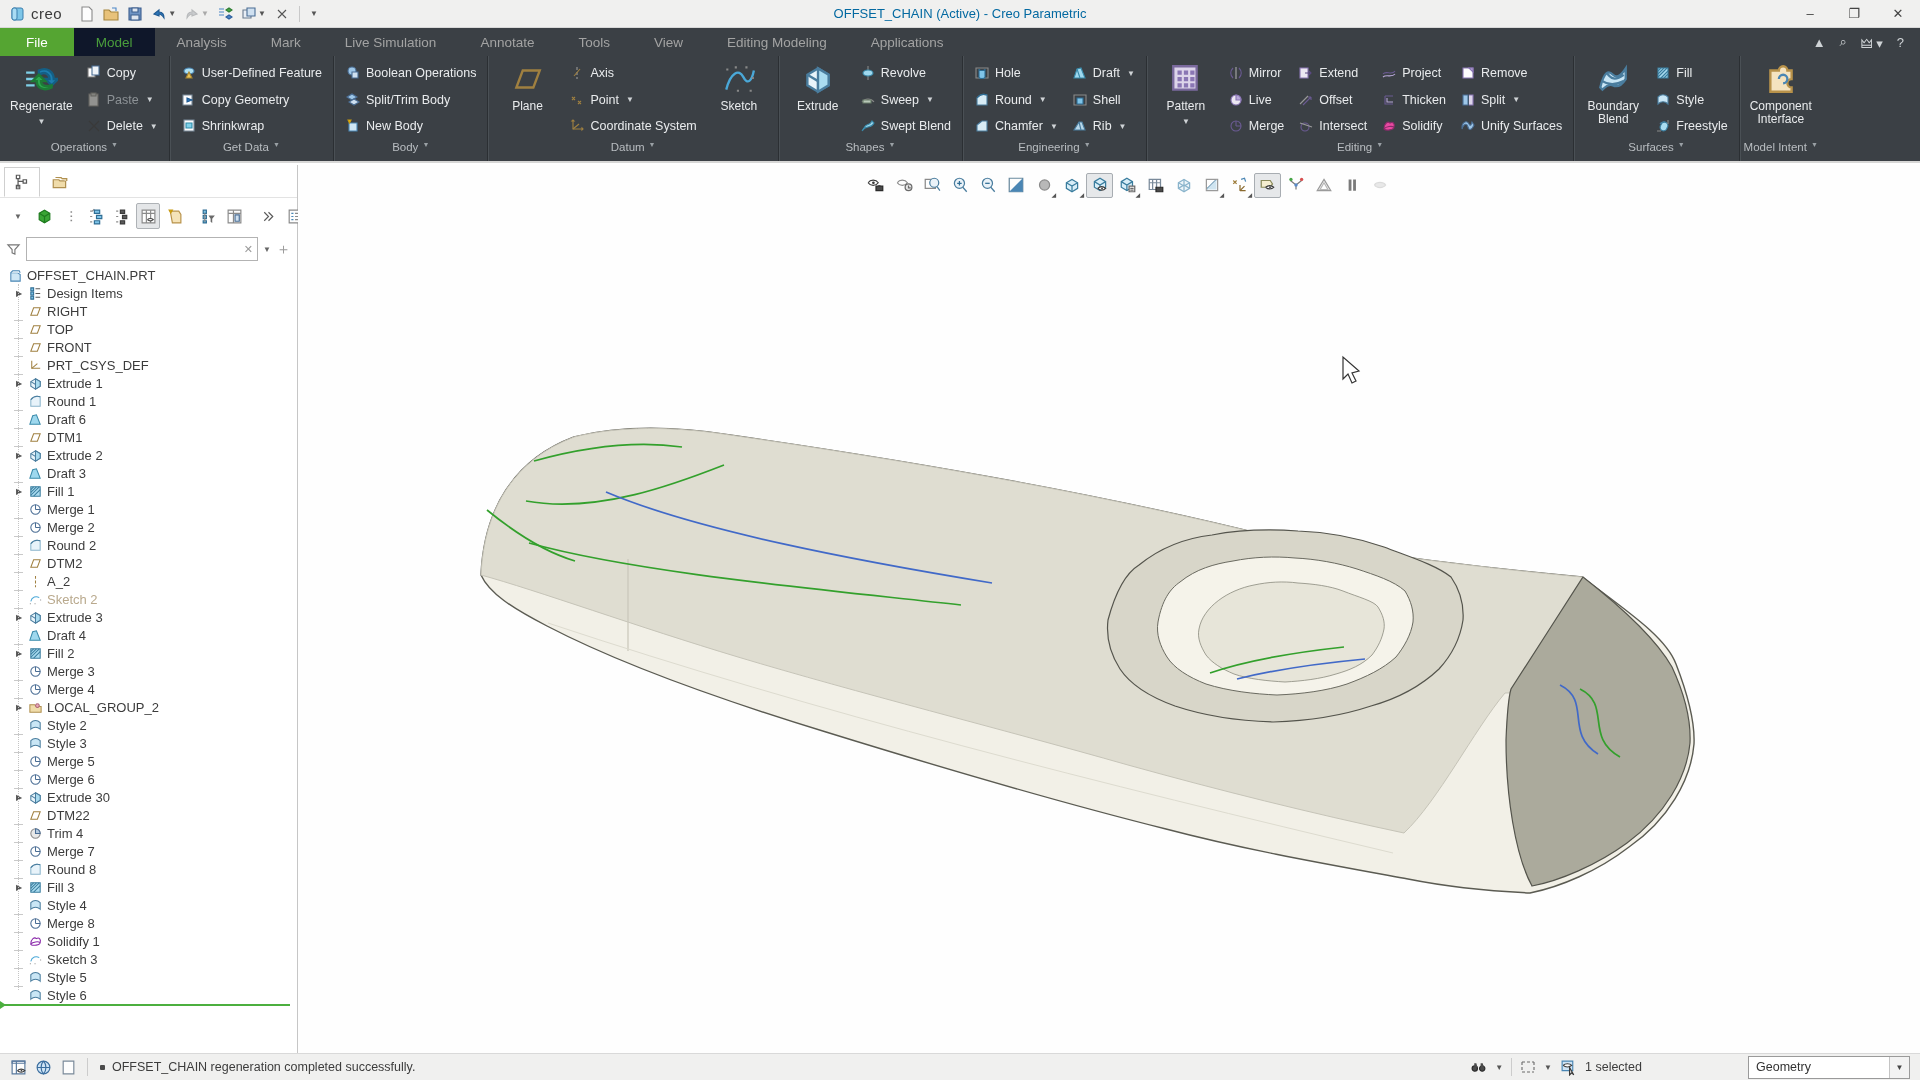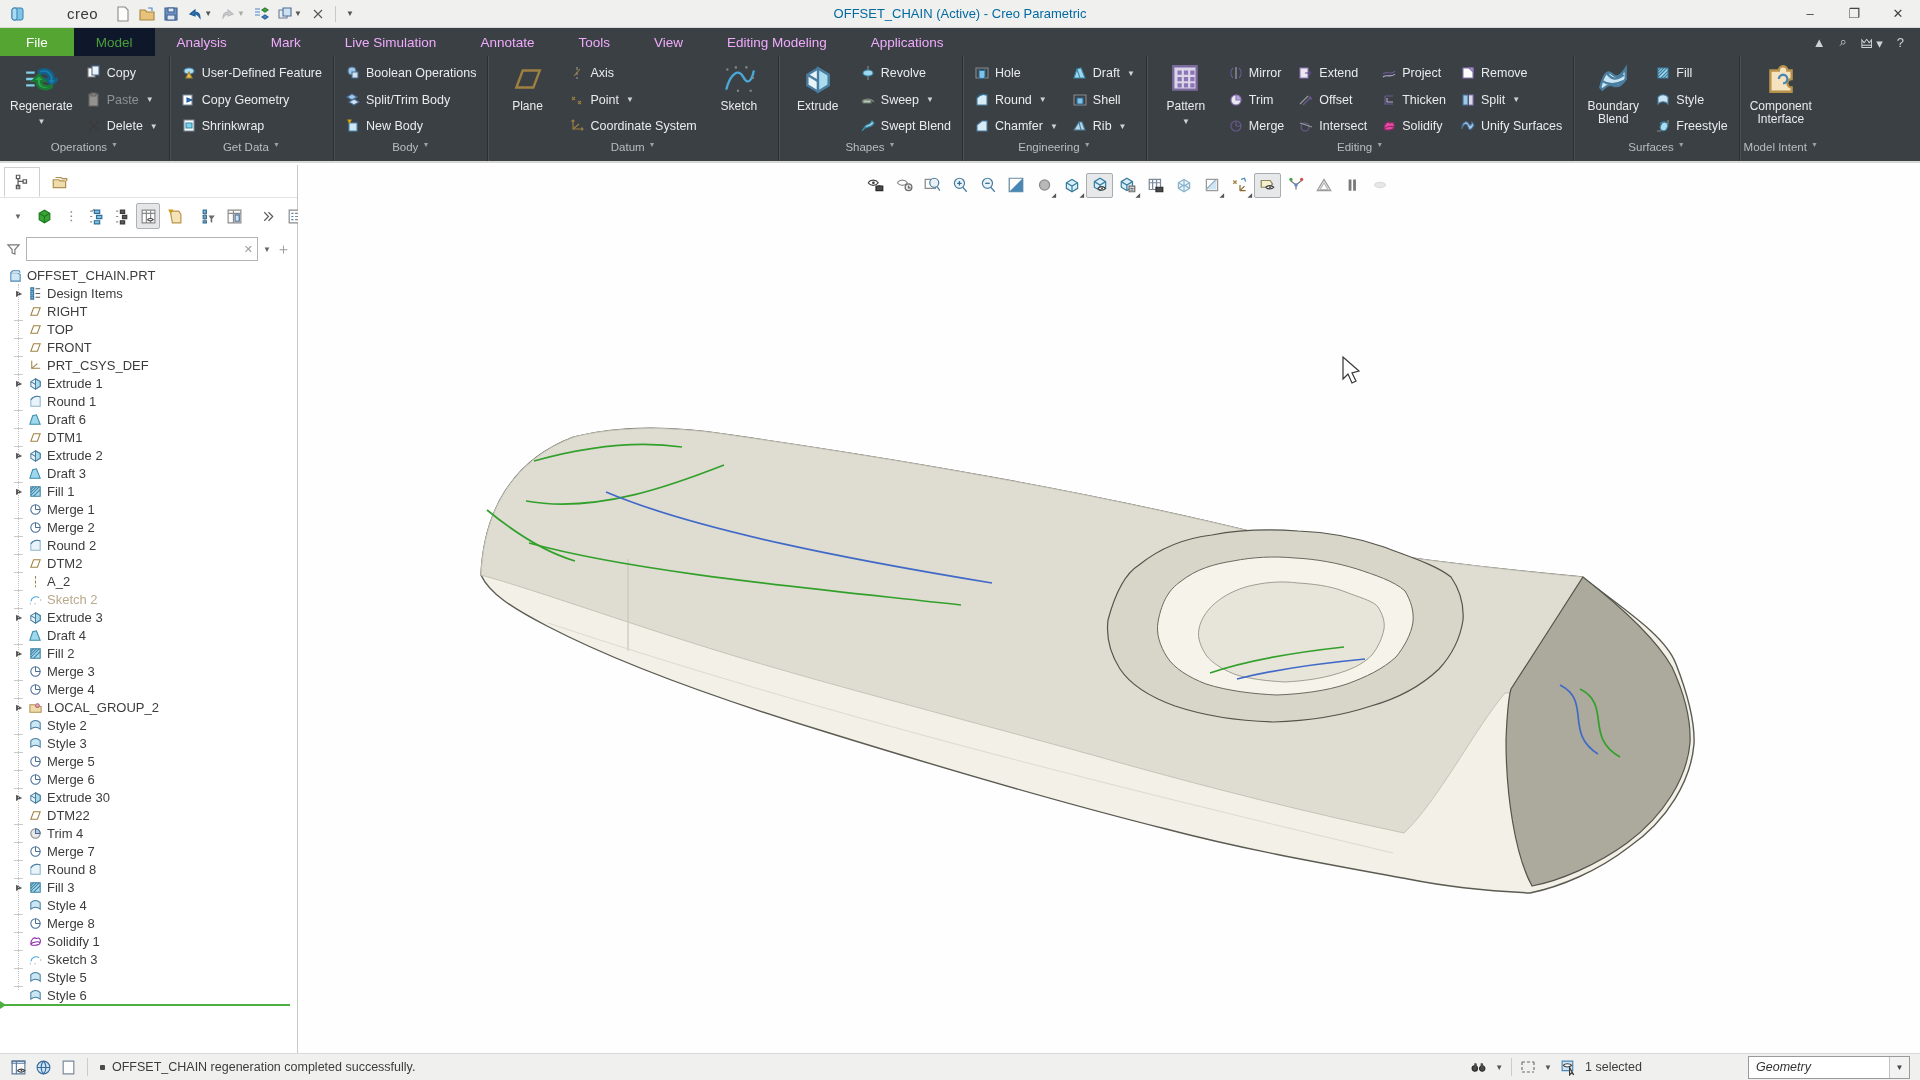--- a/index.html
+++ b/index.html
@@ -5,33 +5,33 @@
   html,body{margin:0;padding:0;}
   body{width:1920px;height:1080px;position:relative;overflow:hidden;
        font-family:"Liberation Sans","DejaVu Sans",sans-serif;
        background:#fff;-webkit-font-smoothing:antialiased;}
   .abs{position:absolute;}
 
   
   #titlebar{left:0;top:0;width:1920px;height:27px;background:#f0f0ef;
             border-bottom:1px solid #d8d8d8;display:flex;align-items:center;}
   #logo{display:flex;align-items:center;gap:5px;padding:0 14px 0 10px;}
-  #logo .logotext{font-size:15px;color:#3a3a3a;letter-spacing:.5px;margin-left:36px;}
+  #logo .logotext{font-size:15px;color:#3a3a3a;letter-spacing:.5px;}
   .qat{display:flex;align-items:center;gap:2px;}
   .qat-btn{display:flex;align-items:center;height:22px;padding:0 3px;border-radius:2px;}
   .qat-btn .car{font-size:8px;color:#555;margin-left:1px;}
   .qat-btn.disabled{opacity:.45;}
   .qat-sep{width:1px;height:16px;background:#c9c9c9;margin:0 4px;}
   #win-title{position:absolute;left:0;right:0;text-align:center;font-size:13px;color:#0369a1;pointer-events:none;}
   #win-controls{margin-left:auto;display:flex;height:100%;}
   .winc{width:44px;display:flex;align-items:center;justify-content:center;font-size:13px;color:#444;}
 
   
   #tabstrip{left:0;top:28px;width:1920px;height:28px;background:#3b4045;display:flex;align-items:stretch;}
-  .rtab{padding:0 22px;display:flex;align-items:center;font-size:13.5px;color:#f0abfc;cursor:default;}
+  .rtab{padding:0 22px;display:flex;align-items:center;font-size:13.5px;color:#a3a3a3;cursor:default;}
   .rtab.file{background:#55a532;color:#fff;padding:0 26px;}
   .rtab.active{background:#0f172a;color:#4a9e3c;}
   #tabstrip-right{margin-left:auto;display:flex;align-items:center;gap:14px;padding-right:16px;color:#cfd3d6;}
   #tabstrip-right .ticon{font-size:13px;}
 
   
   #ribbon{left:0;top:56px;width:1920px;height:107px;background:#3b4045;display:flex;
           border-bottom:2px solid #d7d7d6;box-sizing:border-box;}
   .rgroup{display:flex;flex-direction:column;height:100%;}
   .rgroup-body{display:flex;flex:1;align-items:stretch;padding:2px 6px 0 6px;gap:4px;}
@@ -87,21 +87,21 @@
 
   
   #statusbar{left:0;top:1053px;width:1920px;height:27px;background:#f0f0ef;border-top:1px solid #d9d9d9;
              display:flex;align-items:center;box-sizing:border-box;font-size:12.5px;color:#3c3c3c;}
   .sb-icons{display:flex;align-items:center;gap:8px;padding:0 10px;}
   .sb-sep{width:1px;height:18px;background:#cccccc;}
   #sb-msg{padding-left:12px;display:flex;align-items:center;gap:7px;}
   #sb-bullet{width:5px;height:5px;background:#4a4a4a;border-radius:1px;}
   #sb-right{margin-left:auto;display:flex;align-items:center;gap:8px;padding-right:10px;}
   .sb-car{font-size:8px;color:#555;}
-  #sel-combo{display:flex;align-items:stretch;height:21px;border:1px solid #9a9a9a;background:#fff;width:160px;font-style:italic;}
+  #sel-combo{display:flex;align-items:stretch;height:21px;border:1px solid #9a9a9a;background:#fff;width:160px;}
   #sel-combo .val{flex:1;display:flex;align-items:center;padding-left:7px;font-size:12.5px;color:#333;}
   #sel-combo .dd{width:19px;display:flex;align-items:center;justify-content:center;border-left:1px solid #c4c4c4;background:#f2f2f2;font-size:8px;color:#444;}
   svg{display:block;}
 </style>
 </head>
 <body>
 
 <div id="titlebar" class="abs">
   <div id="logo">
     <svg width="16" height="16" viewBox="0 0 16 16">
@@ -518,21 +518,21 @@
             </span>
             <span>Mirror</span>
           </div>
           <div class="ritem">
             <span>
               <svg width="16" height="16" viewBox="0 0 16 16">
                 <path d="M3 8 A5 5 0 1 0 13 8 A5 5 0 1 0 3 8" fill="#ece8f2" stroke="#8a76b4" stroke-width="1.1"></path>
                 <path d="M8 8 L8 3 A5 5 0 0 1 13 8 Z" fill="#b8a8d8" stroke="#8a76b4" stroke-width="1.1"></path>
               </svg>
             </span>
-            <span>Trim</span>
+            <span>Live</span>
           </div>
           <div class="ritem">
             <span>
               <svg width="16" height="16" viewBox="0 0 16 16">
                 <path d="M3 8 A5 5 0 1 0 13 8 A5 5 0 1 0 3 8" fill="none" stroke="#6a5a92" stroke-width="1.1"></path>
                 <path d="M8 8 V3 M8 8 H13" fill="none" stroke="#6a5a92" stroke-width="1.1"></path>
               </svg>
             </span>
             <span>Merge</span>
           </div>

